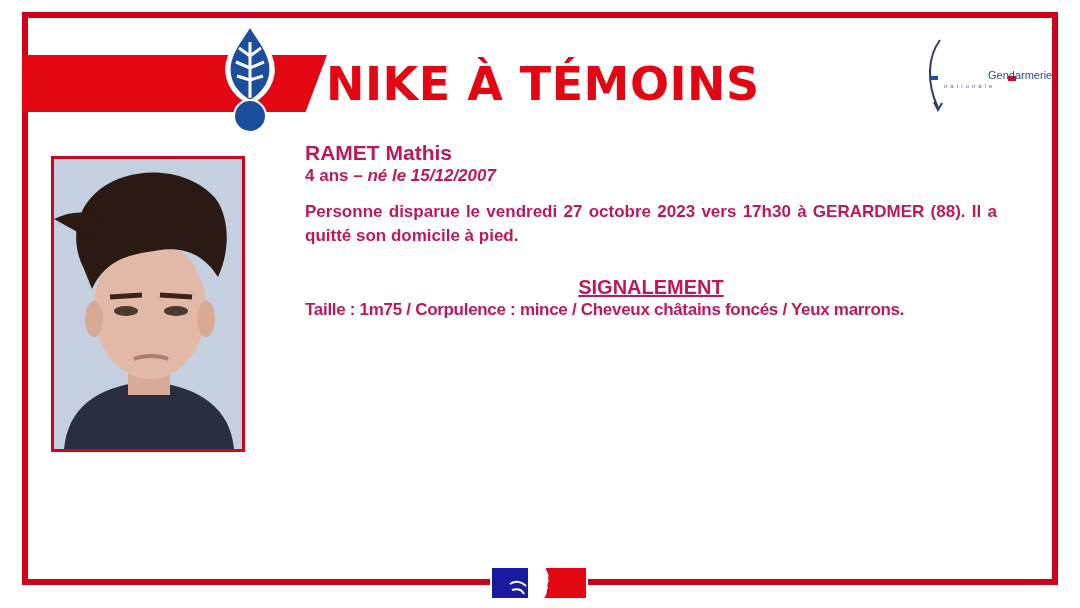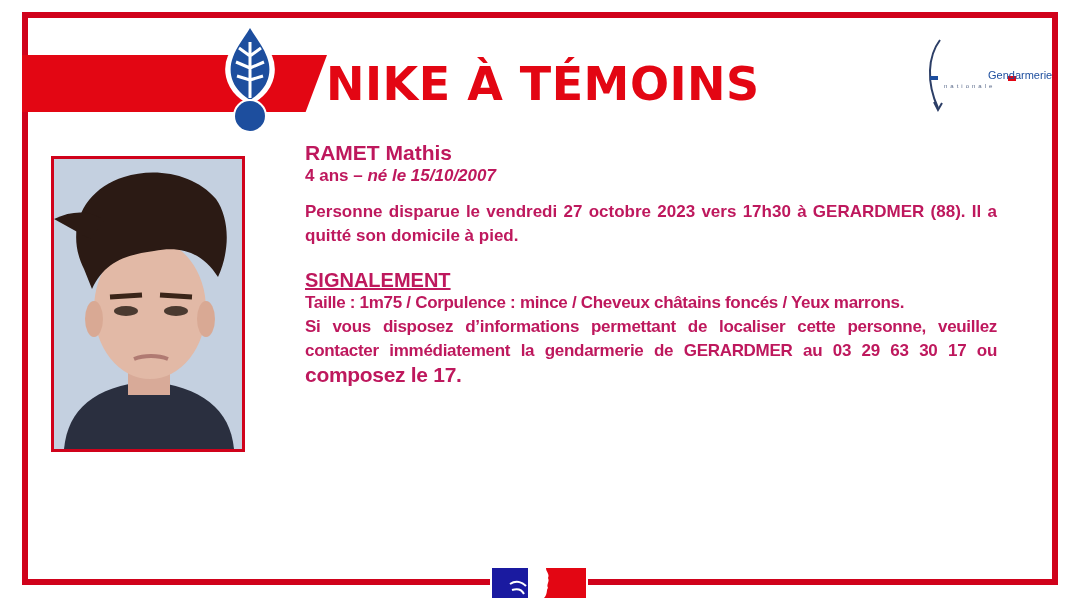--- a/index.html
+++ b/index.html
@@ -66,31 +66,27 @@
     <ellipse cx="122" cy="152" rx="12" ry="5" fill="#4a3a30"></ellipse>
     <path d="M56 138 L88 136 M106 136 L138 138" stroke="#3a2418" stroke-width="5"></path>
     <path d="M80 200 C90 196 104 196 114 200" stroke="#b07a72" stroke-width="4" fill="none"></path>
   </svg>
 </div>
 
 <div class="content">
   <div class="name">RAMET Mathis</div>
   <div class="age">
     <span>4 ans –</span>
-    <i>né le 15/10/2007</i>
+    <i>né le 15/12/2007</i>
   </div>
   <p class="para" style="margin-top:13px;">Personne disparue le vendredi 27 octobre 2023 vers 17h30 à GERARDMER (88). Il a quitté son domicile à pied.</p>
 
-  <div class="section" style="margin-top:21px;">SIGNALEMENT</div>
+  <div class="section" style="margin-top:28px;text-align:center;">SIGNALEMENT</div>
   <p class="para narrow">Taille : 1m75 / Corpulence : mince  / Cheveux châtains foncés / Yeux marrons.</p>
 
-  <p class="para narrow">
-    <span>Si vous disposez d’informations permettant de localiser cette personne, veuillez contacter immédiatement la gendarmerie de GERARDMER au 03 29 63 30 17 ou</span>
-    <span class="big">composez le 17.</span>
-  </p>
 </div>
 
 <div class="bottom-line" style="left:22px;width:0;"></div>
 
 <div class="marianne">
   <svg width="98" height="38" viewBox="0 0 98 38">
     <rect x="2" y="4" width="42" height="30" fill="#1a1aa0"></rect>
     <path d="M38 4 L50 4 C48 10 52 14 50 18 C54 20 52 24 50 26 C52 30 48 34 44 34 L38 34 Z" fill="#ffffff"></path>
     <path d="M20 20 C26 16 32 18 36 22 M22 26 C28 24 32 26 34 30" stroke="#ffffff" stroke-width="2" fill="none"></path>
     <path d="M56 4 L96 4 L96 34 L54 34 C58 30 56 26 58 24 C56 20 60 18 58 14 C60 10 56 8 56 4 Z" fill="#e30613"></path>

